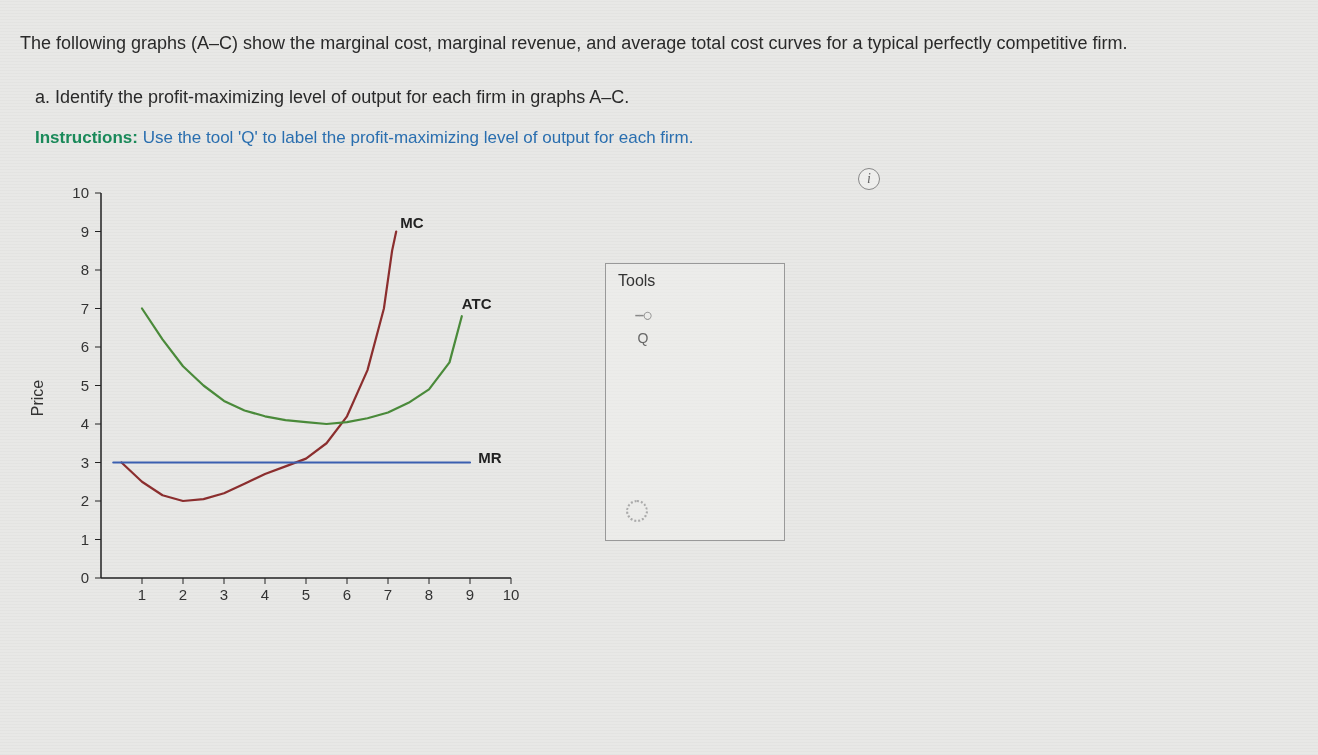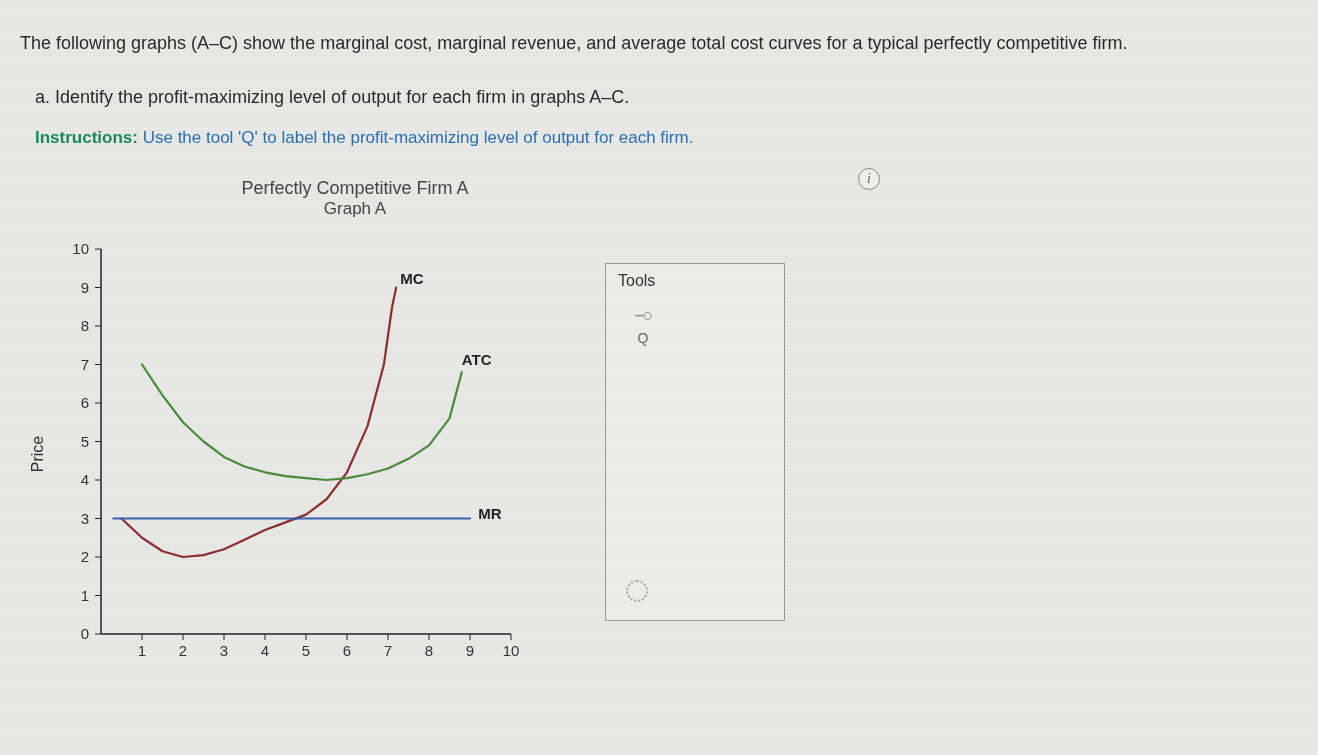--- a/index.html
+++ b/index.html
@@ -89,21 +89,21 @@
       transform: rotate(-90deg);
       font-size: 16px;
       color: #333;
       margin-right: -10px;
     }
     .tools-panel {
       position: absolute;
       top: 85px;
       left: 585px;
       width: 180px;
-      height: 358px;
+      height: 278px;
       border: 1px solid #999;
       background: rgba(240,240,238,0.5);
       padding: 8px 12px;
     }
     .tools-title {
       font-size: 16px;
       color: #333;
       margin-bottom: 15px;
     }
     .tool-item {
@@ -143,24 +143,20 @@
 
 <div class="question">a. Identify the profit-maximizing level of output for each firm in graphs A–C.</div>
 
 <div class="instructions">
   <span class="label">Instructions:</span><span class="text"> Use the tool 'Q' to label the profit-maximizing level of output for each firm.</span>
 </div>
 
 <div class="chart-area">
   <div class="info-icon">i</div>
 
-  <div class="chart-title-block">
-    <div class="chart-title">Perfectly Competitive Firm A</div>
-    <div class="chart-subtitle">Graph A</div>
-  </div>
 
   <div class="plot-wrap">
     <div class="ylabel">Price</div>
     <svg id="chart-svg" width="520" height="440">
         <line x1="55" y1="400" x2="55" y2="15" class="axis"></line>
         <line x1="55" y1="400" x2="465" y2="400" class="axis"></line>
         <line x1="49" y1="400" x2="55" y2="400" class="tick"></line>
         <text x="43" y="405" text-anchor="end" class="tick-label">0</text>
         <line x1="49" y1="361.5" x2="55" y2="361.5" class="tick"></line>
         <text x="43" y="366.5" text-anchor="end" class="tick-label">1</text>

